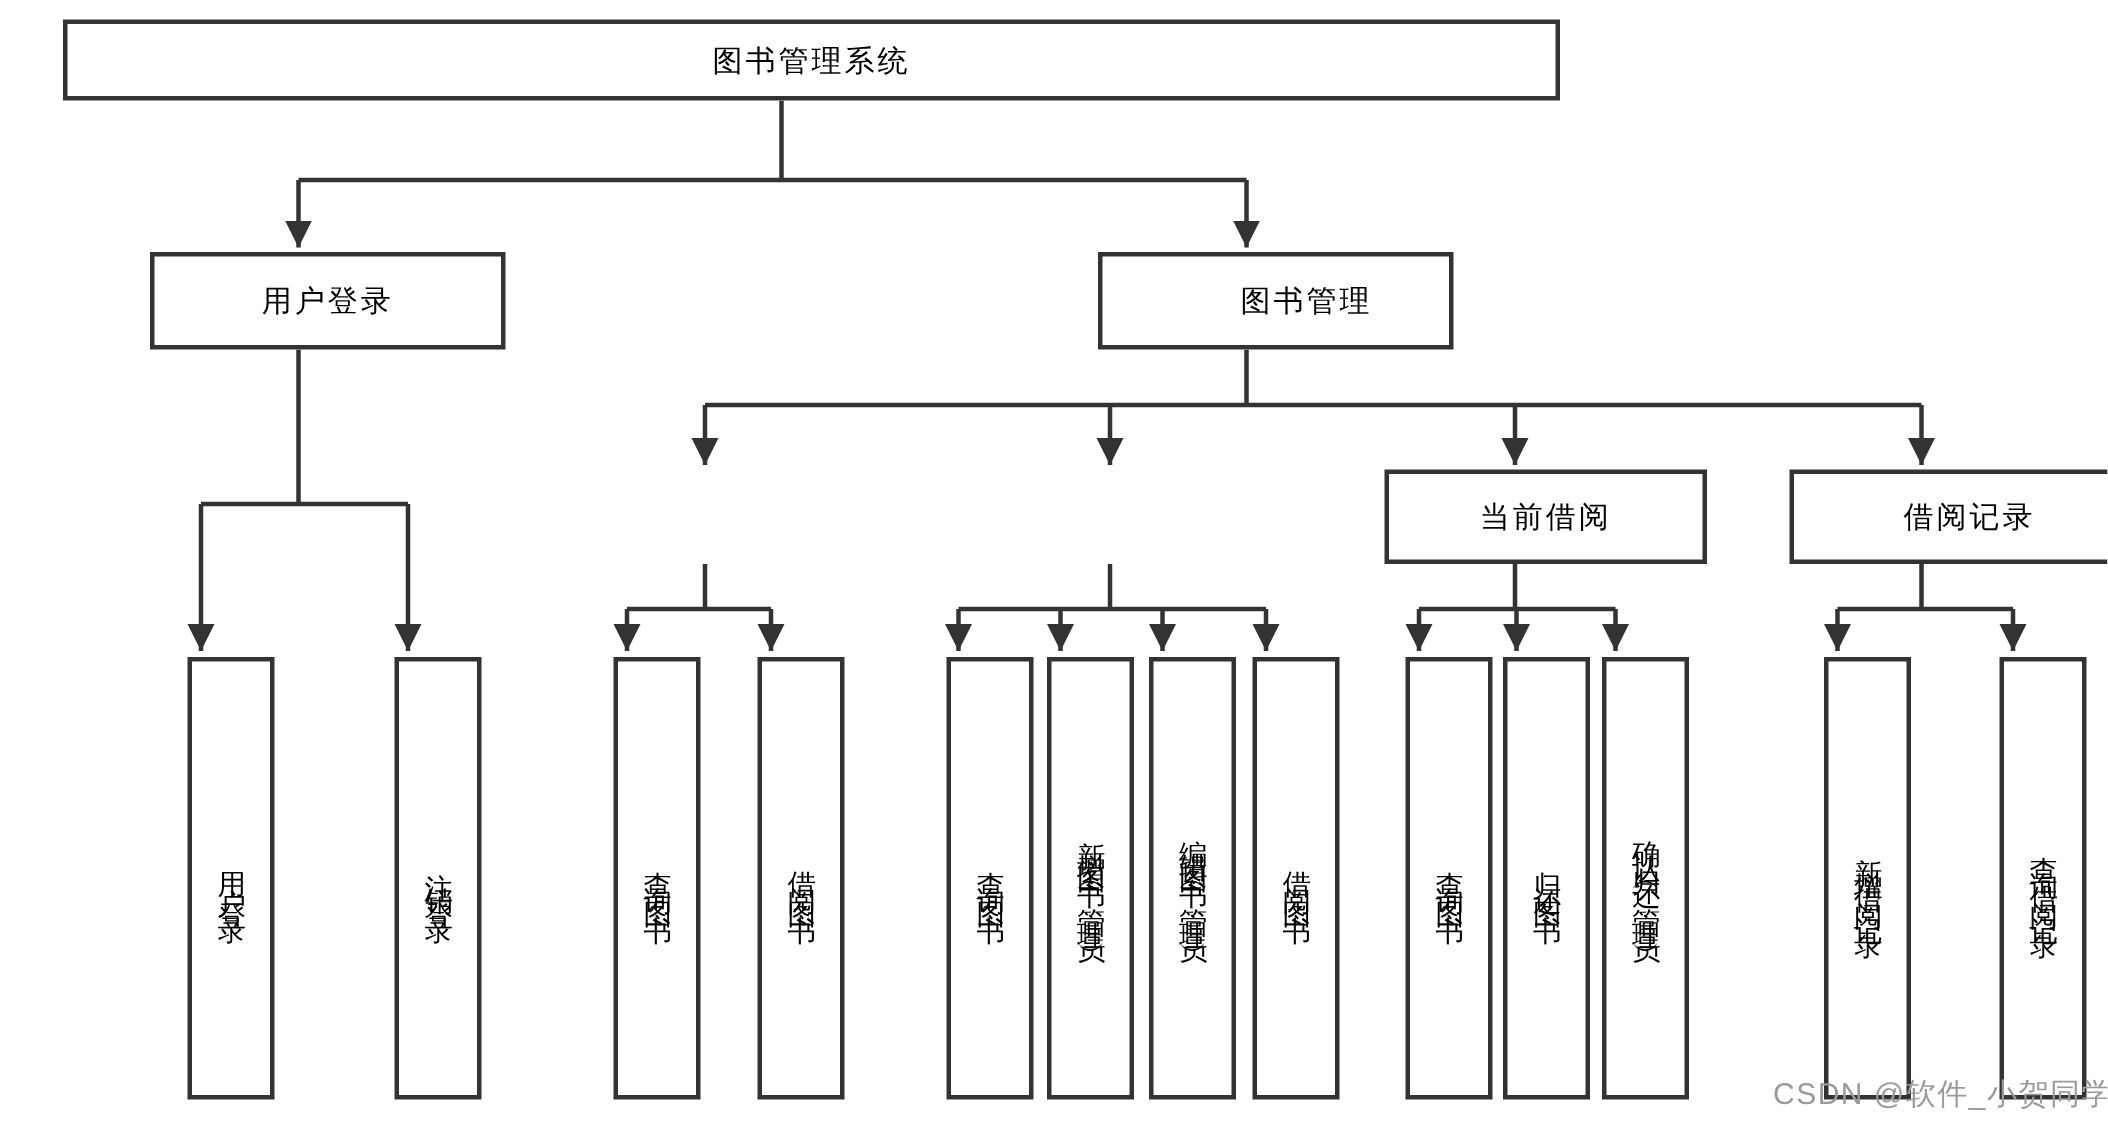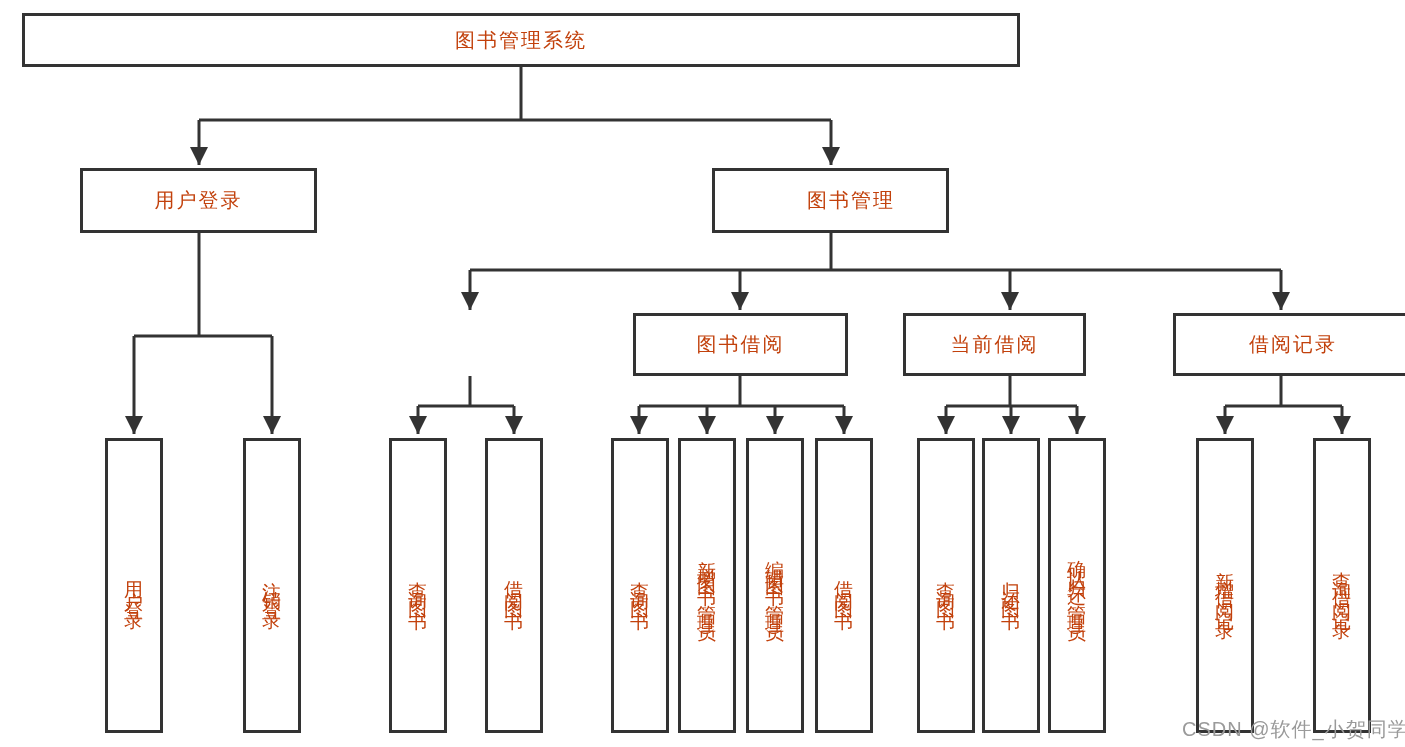--- a/index.html
+++ b/index.html
@@ -12,21 +12,22 @@
   }
   #connectors{position:absolute;left:0;top:0;width:1405px;height:747px;}
   .box{
     position:absolute;
     box-sizing:border-box;
     border:3px solid #333333;
     background:#ffffff;
     display:flex;
     align-items:center;
     justify-content:center;
-    color:#c2410c;
+    color:#000000;
+    margin-left:20px;
   }
   .hbox{
     font-size:20px;
     letter-spacing:2px;
     white-space:nowrap;
   }
   .vbox{
     writing-mode:vertical-rl;
     text-orientation:mixed;
     font-size:19px;
@@ -96,24 +97,21 @@
     <span>图书管理系统</span>
   </div>
 
   <div class="box hbox" style="left:80px;top:168px;width:237px;height:65px;">
     <span>用户登录</span>
   </div>
   <div class="box hbox" style="left:712px;top:168px;width:237px;height:65px;padding-left:41px;">
     <span>图书管理</span>
   </div>
 
-  <div class="box hbox" style="left:633px;top:313px;width:215px;height:63px;">
-    <span>图书借阅</span>
-  </div>
-  <div class="box hbox" style="left:903px;top:313px;width:183px;height:63px;">
+  <div class="box hbox" style="left:903px;top:313px;width:215px;height:63px;">
     <span>当前借阅</span>
   </div>
   <div class="box hbox" style="left:1173px;top:313px;width:240px;height:63px;">
     <span>借阅记录</span>
   </div>
 
   <div class="box vbox" style="left:105px;top:438px;width:58px;height:295px;">
     <span>用户登录</span>
   </div>
   <div class="box vbox" style="left:243px;top:438px;width:58px;height:295px;">

